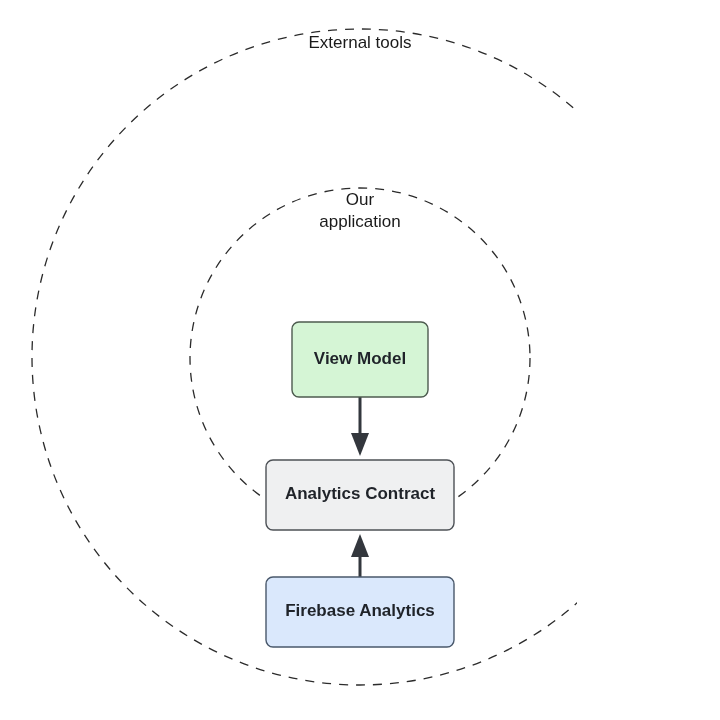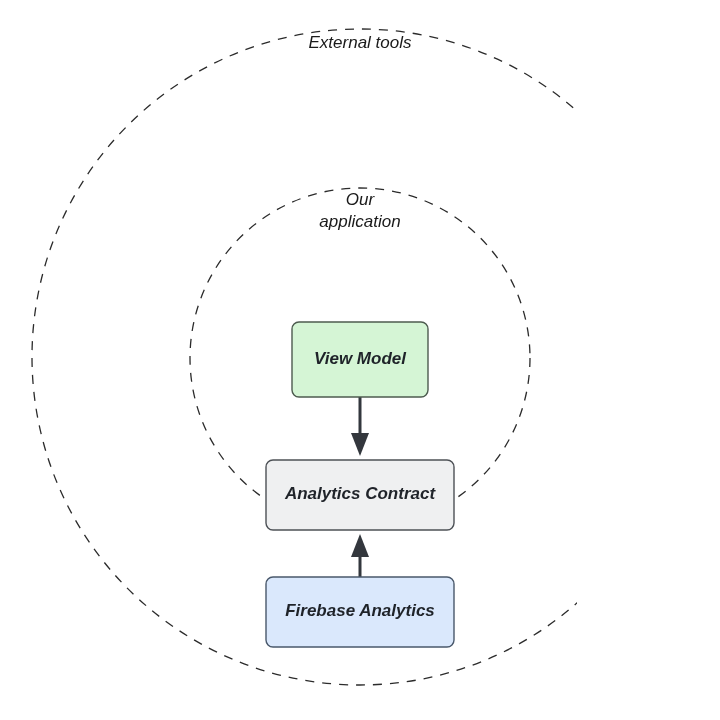--- a/index.html
+++ b/index.html
@@ -9,21 +9,20 @@
   }
   body {
     font-family: "Liberation Sans", sans-serif;
   }
   #canvas {
     position: relative;
     width: 577px;
     height: 720px;
     background: #ffffff;
     overflow: hidden;
-    font-style: italic;
   }
   #diagram-svg {
     position: absolute;
     top: 0;
     left: 0;
     width: 720px;
     height: 720px;
   }
   .boundary-circle {
     fill: none;

